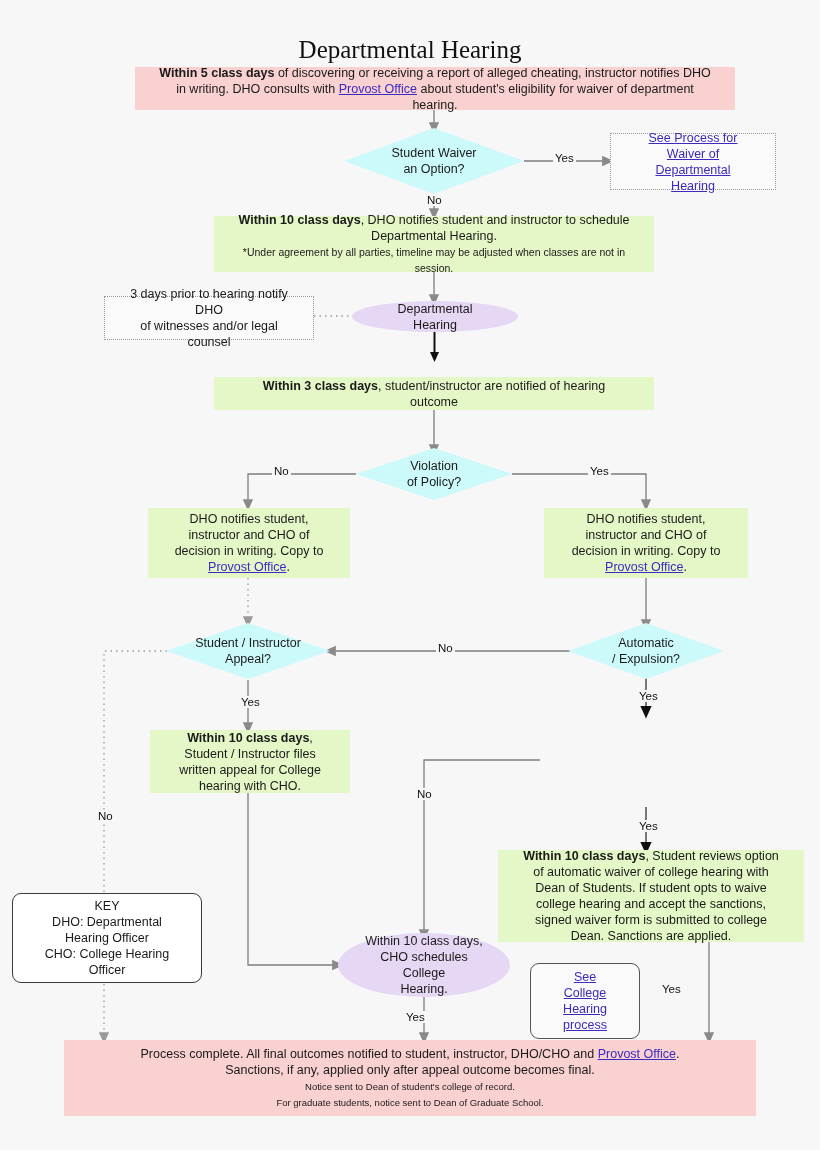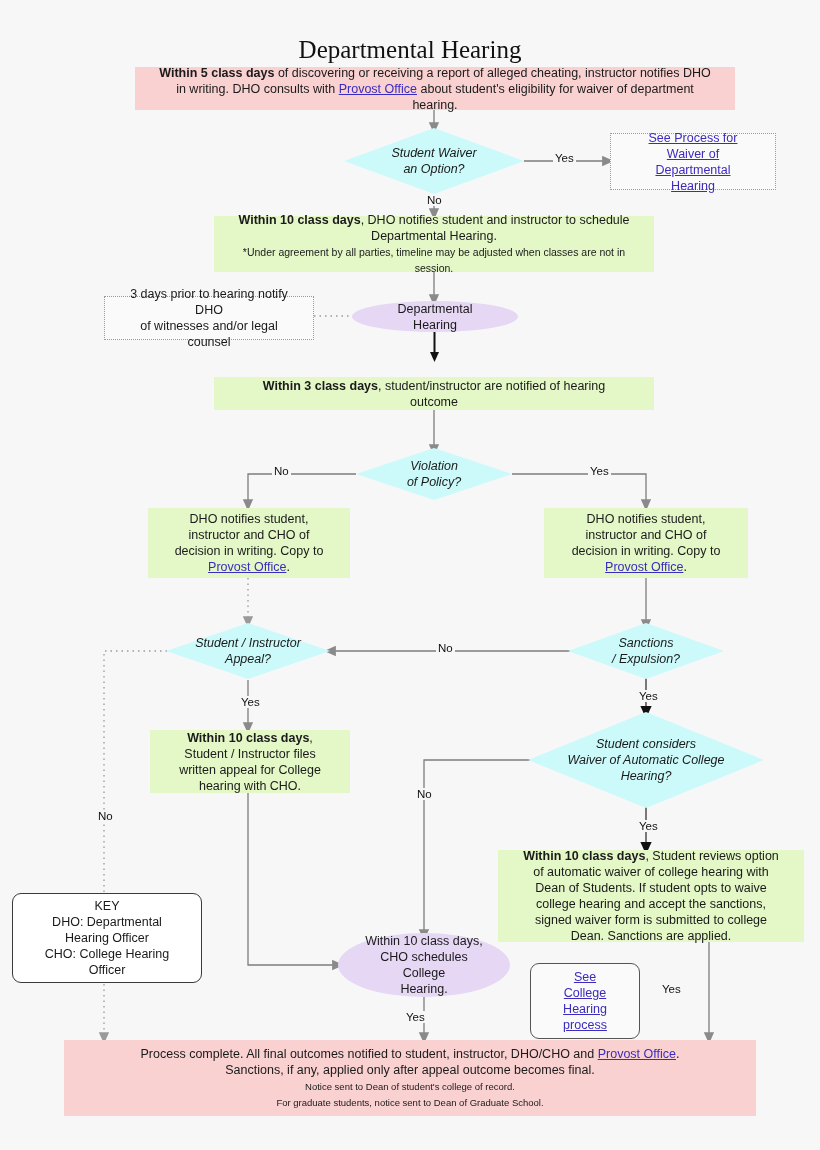--- a/index.html
+++ b/index.html
@@ -18,21 +18,21 @@
   .node{position:absolute;box-sizing:border-box;display:flex;align-items:center;justify-content:center;text-align:center;}
   .node .inner{width:100%;padding:0 24px;line-height:1.28;}
 
   .pink{background:#FAD1D1;font-size:12.5px;}
   .green{background:#E4F7C6;font-size:12.5px;}
   .lav{background:#E6D7F5;border-radius:50%;font-size:12.5px;}
   .diamond-wrap{position:absolute;}
   .diamond-wrap svg{position:absolute;left:0;top:0;}
   .diamond-label{position:absolute;left:0;top:0;width:100%;height:100%;
     display:flex;align-items:center;justify-content:center;text-align:center;
-    font-size:12.5px;line-height:1.3;font-style:italic;}
+    font-size:12.5px;line-height:1.3;}
   .dotted-box{background:#FAFAFA;border:1px dotted #9a9a9a;font-size:12.5px;}
   .solid-box{background:#FFFFFF;border:1.8px solid #3a3a3a;border-radius:9px;font-size:12.5px;}
   .solid-box-thin{background:#FAFAFA;border:1.4px solid #555;border-radius:9px;font-size:12.5px;}
 
   .ttl{position:absolute;width:100%;text-align:center;
     font-family:"Liberation Serif", serif;font-size:25px;color:#111;}
 
   a.lnk{color:#3B2BBF;text-decoration:underline;}
   .b{font-weight:bold;}
   .small{font-size:10.5px;}
@@ -199,44 +199,32 @@
       </div>
     </div>
   </div>
 
   <div class="diamond-wrap" style="left:568px;top:623px;width:156px;height:56px;">
     <svg width="156" height="56">
       <polygon points="78,0 156,28 78,56 0,28" fill="#CCFAFA"></polygon>
     </svg>
     <div class="diamond-label">
       <div>
-        <span>Sanctions</span><br>
+        <span>Automatic</span><br>
         <span>/ Expulsion?</span>
       </div>
     </div>
   </div>
 
   <div class="node green" style="left:150px;top:730px;width:200px;height:63px;">
     <div class="inner">
       <span class="b">Within 10 class days</span><span>, Student / Instructor files written appeal for College hearing with CHO.</span>
     </div>
   </div>
 
-  <div class="diamond-wrap" style="left:528px;top:712px;width:236px;height:96px;">
-    <svg width="236" height="96">
-      <polygon points="118,0 236,48 118,96 0,48" fill="#CCFAFA"></polygon>
-    </svg>
-    <div class="diamond-label">
-      <div>
-        <span>Student considers</span><br>
-        <span>Waiver of Automatic College</span><br>
-        <span>Hearing?</span>
-      </div>
-    </div>
-  </div>
 
   <div class="node green" style="left:498px;top:850px;width:306px;height:92px;">
     <div class="inner">
       <span class="b">Within 10 class days</span><span>, Student reviews option of automatic waiver of college hearing with Dean of Students. If student opts to waive college hearing and accept the sanctions, signed waiver form is submitted to college Dean. Sanctions are applied.</span>
     </div>
   </div>
 
   <div class="node solid-box" style="left:12px;top:893px;width:190px;height:90px;align-items:center;">
     <div class="inner">
       <span>KEY</span><br>

